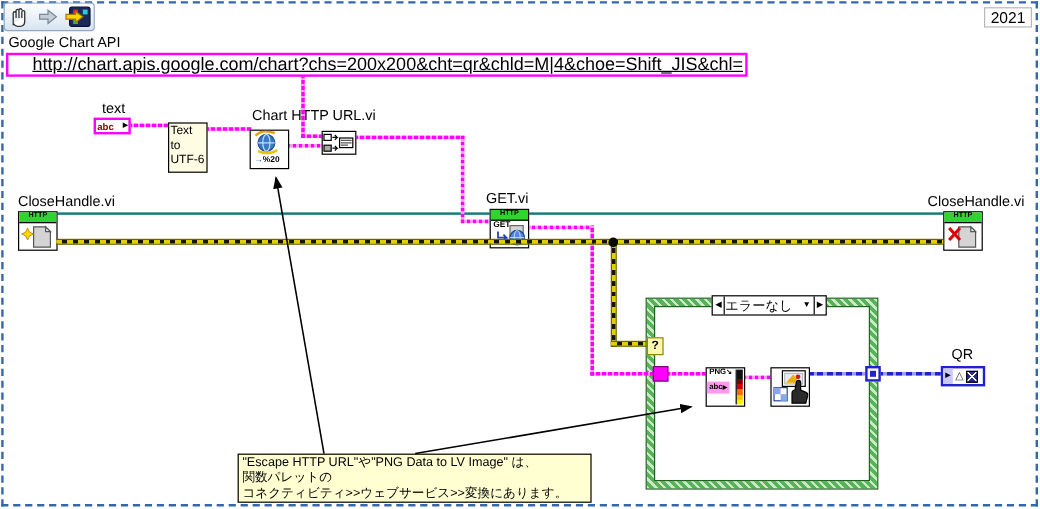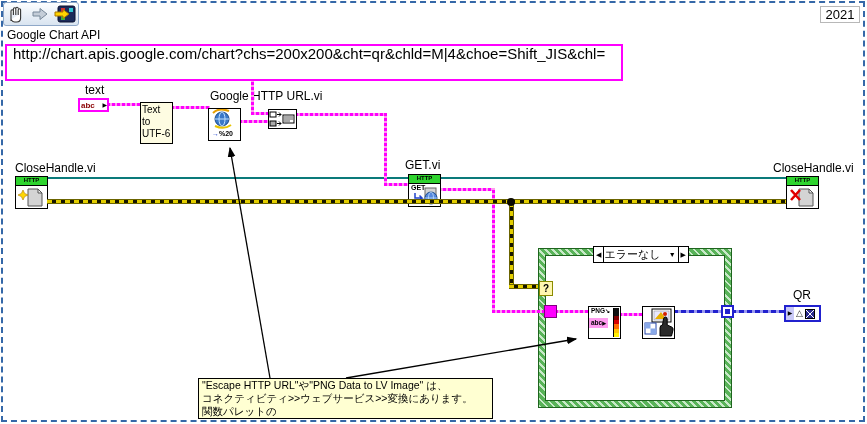--- a/index.html
+++ b/index.html
@@ -22,23 +22,23 @@
   .lbl{position:absolute;font-size:12px;line-height:13px;background:#fff;white-space:nowrap;
        z-index:2;padding:0 1px;}
   .lbl-hi{z-index:4;}
   
   .icon32{position:absolute;width:33px;height:33px;border:1px solid #000;background:#fff;
           box-sizing:border-box;z-index:4;}
   .banner{height:8px;background:#2FD42F;border-bottom:1px solid #000;font-weight:bold;
           font-size:6px;line-height:7px;text-align:center;color:#000;}
   .ibody{position:relative;width:100%;height:23px;}
   
-  #url-box{position:absolute;left:5px;top:44px;width:618px;height:37px;border:2px solid #FF00FF;
+  #url-box{position:absolute;left:5px;top:44px;width:618px;height:20px;border:2px solid #FF00FF;
           background:#fff;box-sizing:border-box;font-size:15px;line-height:16px;white-space:nowrap;
-          overflow:hidden;padding-left:6px;z-index:4;}
+          overflow:hidden;padding-left:20px;z-index:4;text-decoration:underline;}
   #text-ctrl{position:absolute;left:78px;top:98px;width:31px;height:14px;border:2px solid #FF00FF;
           background:#fff;box-sizing:border-box;display:flex;align-items:center;z-index:4;}
   #text-ctrl .abc{font-weight:bold;font-size:8px;color:#8B0000;margin-left:1px;letter-spacing:0;}
   #text-ctrl .tri{font-size:6px;margin-left:auto;margin-right:0;line-height:6px;}
   #utf8-box{position:absolute;left:140px;top:102px;width:33px;height:42px;border:1px solid #000;
           background:#FEFCE2;box-sizing:border-box;font-size:10px;line-height:12px;padding:1px 1px;
           z-index:4;}
   #concat{position:absolute;left:268px;top:109px;width:29px;height:20px;border:1px solid #000;
           background:#fff;box-sizing:border-box;z-index:4;}
   
@@ -145,21 +145,21 @@
     <span class="abc">abc</span>
     <span class="tri">▶</span>
   </div>
 
   <div id="utf8-box">
     <div>Text</div>
     <div>to</div>
     <div>UTF-6</div>
   </div>
 
-  <div class="lbl" style="left:209px;top:90px;">Google HTTP URL.vi</div>
+  <div class="lbl" style="left:209px;top:90px;">Chart HTTP URL.vi</div>
   <div class="icon32" style="left:208px;top:108px;">
     <span>
       <svg class="svgwrap" width="31" height="20" viewBox="0 0 31 20">
         <circle cx="13" cy="10" r="7" fill="#3A78C8" stroke="#1A4A8A"></circle>
         <ellipse cx="13" cy="10" rx="3" ry="7" fill="none" stroke="#BFE0FF" stroke-width="1"></ellipse>
         <line x1="6" y1="10" x2="20" y2="10" stroke="#BFE0FF"></line>
         <path d="M4,4 Q10,-2 20,2" fill="none" stroke="#E8A000" stroke-width="2"></path>
         <path d="M22,16 Q15,21 6,17" fill="none" stroke="#E8C400" stroke-width="2"></path>
       </svg>
     </span>
@@ -247,22 +247,22 @@
 
   <div class="lbl lbl-hi" style="left:792px;top:289px;">QR</div>
   <div id="qr-term">
     <span class="strip">▶</span>
     <span class="tri-o">△</span>
     <span class="pix"></span>
   </div>
 
   <div id="comment">
     <div>"Escape HTTP URL"や"PNG Data to LV Image" は、</div>
+    <div>関数パレットの</div>
     <div>コネクティビティ&gt;&gt;ウェブサービス&gt;&gt;変換にあります。</div>
-    <div>関数パレットの</div>
   </div>
 
   <svg id="arrows" width="867" height="424">
     <defs>
       <marker id="ah" markerWidth="10" markerHeight="8" refX="7" refY="3" orient="auto">
         <path d="M0,0 L8,3 L0,6 z" fill="#000"></path>
       </marker>
     </defs>
     <line x1="270" y1="378" x2="230" y2="148" stroke="#000" stroke-width="1.3" marker-end="url(#ah)"></line>
     <line x1="346" y1="378" x2="576" y2="339" stroke="#000" stroke-width="1.3" marker-end="url(#ah)"></line>

